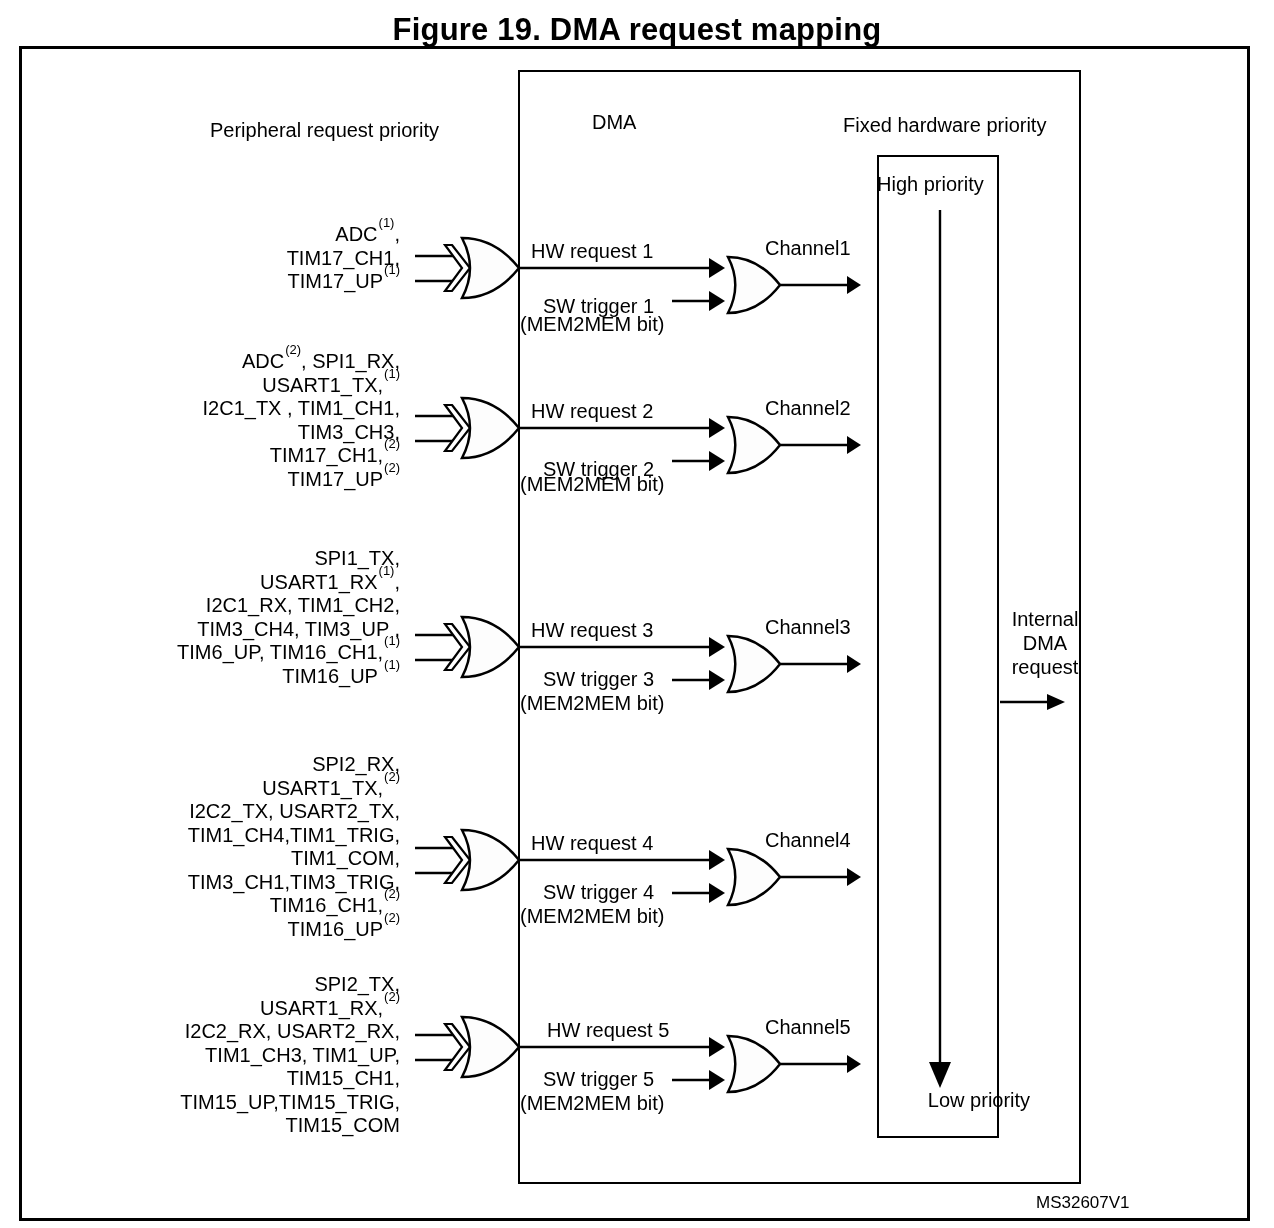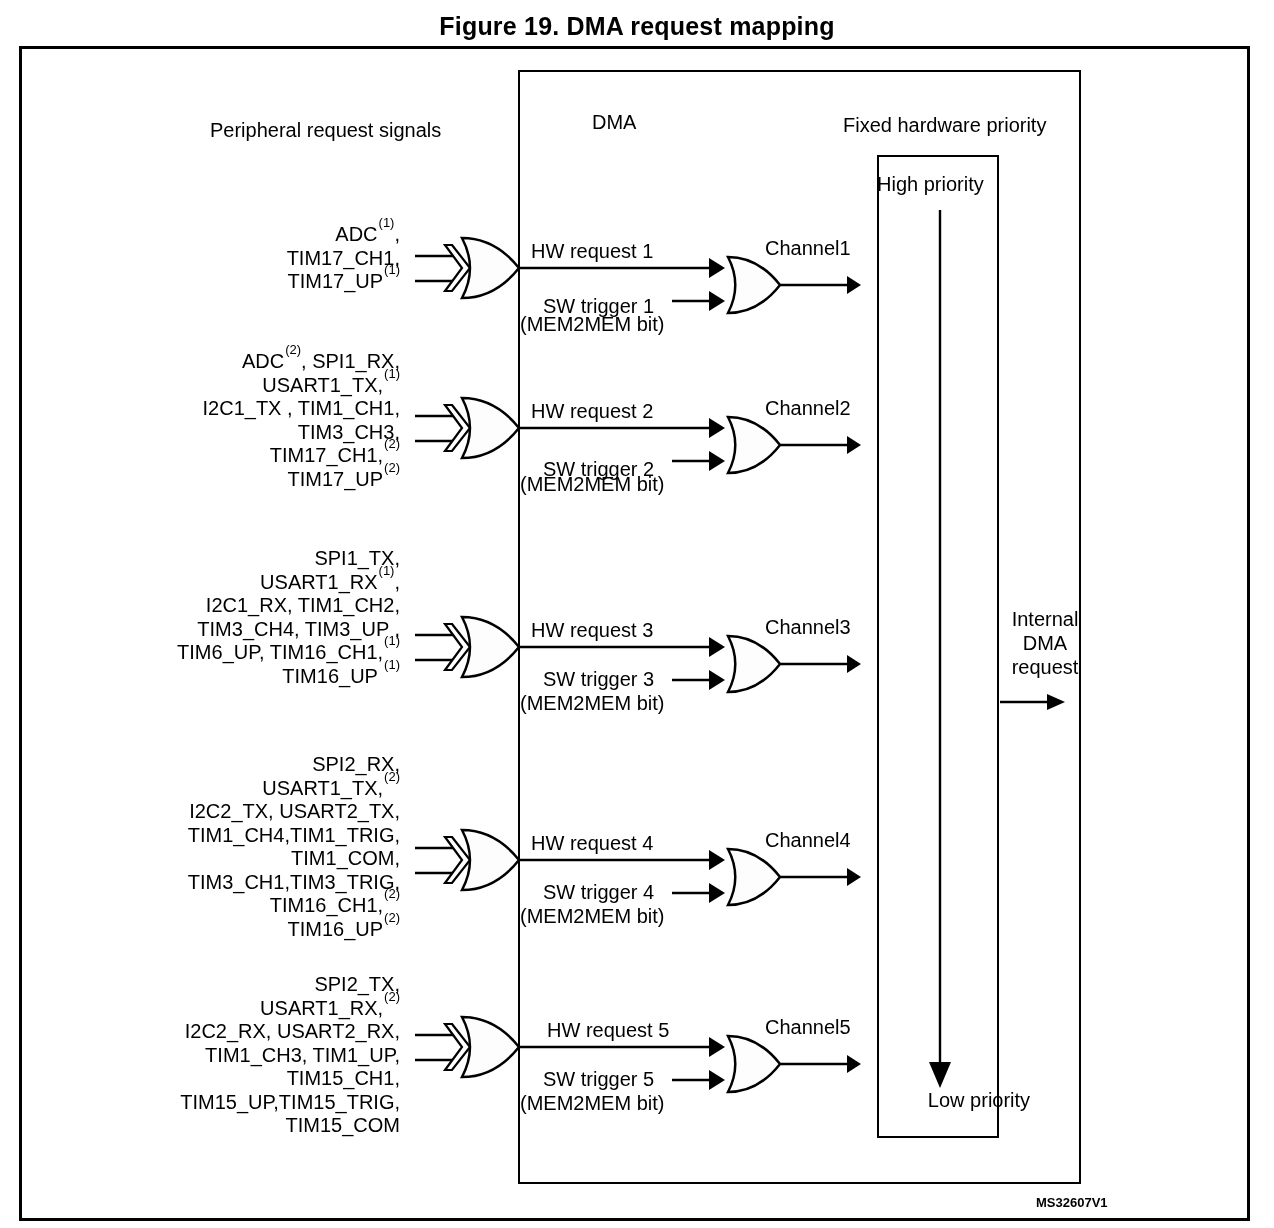--- a/index.html
+++ b/index.html
@@ -1,42 +1,42 @@
 <!DOCTYPE html>
 <html><head>
 <meta charset="utf-8">
 <style>
   html,body{margin:0;padding:0;background:#fff;}
   body{width:1274px;height:1228px;position:relative;overflow:hidden;
        font-family:"Liberation Sans","DejaVu Sans",sans-serif;color:#000;}
   .lbl{position:absolute;font-size:20px;line-height:22px;white-space:nowrap;color:#000;}
   .title{position:absolute;left:0;top:12px;width:1274px;text-align:center;
-         font-size:25px;font-weight:bold;letter-spacing:.2px;}
+         font-size:31px;font-weight:bold;letter-spacing:.2px;}
   .frame{position:absolute;border:3px solid #000;box-sizing:border-box;background:transparent;}
   .box{position:absolute;border:2.4px solid #000;box-sizing:border-box;background:transparent;}
   .pbox{position:absolute;border:2.2px solid #000;box-sizing:border-box;background:transparent;}
   .sig{position:absolute;font-size:20px;line-height:23.5px;text-align:right;white-space:nowrap;}
   .sig div{white-space:nowrap;}
   .sig sup, .lbl sup{font-size:13px;line-height:0;position:relative;top:-6px;margin-left:1px;}
   .center{text-align:center;}
   svg{position:absolute;left:0;top:0;}
-  .wm{position:absolute;font-size:13px;line-height:19px;white-space:nowrap;font-weight:bold;}
+  .wm{position:absolute;font-size:17px;line-height:19px;white-space:nowrap;}
 </style>
 </head>
 <body>
 
 <div class="title">Figure 19. DMA request mapping</div>
 
 <div class="frame" style="left:19px;top:46px;width:1231px;height:1175px;"></div>
 
 <div class="box" style="left:518px;top:70px;width:563px;height:1114px;"></div>
 
 <div class="pbox" style="left:877px;top:155px;width:122px;height:983px;"></div>
 
-<div class="lbl" style="left:210px;top:119px;">Peripheral request signals</div>
+<div class="lbl" style="left:210px;top:119px;">Peripheral request priority</div>
 <div class="lbl" style="left:592px;top:111px;">DMA</div>
 <div class="lbl" style="left:843px;top:114px;">Fixed hardware priority</div>
 
 <div class="lbl center" style="left:877px;top:173px;width:100px;">High priority</div>
 <div class="lbl center" style="left:877px;top:1089px;width:122px;padding-left:41px;">Low priority</div>
 
 <div class="lbl center" style="left:999px;top:607px;width:92px;line-height:24px;">
   <div>Internal</div>
   <div>DMA</div>
   <div>request</div>

